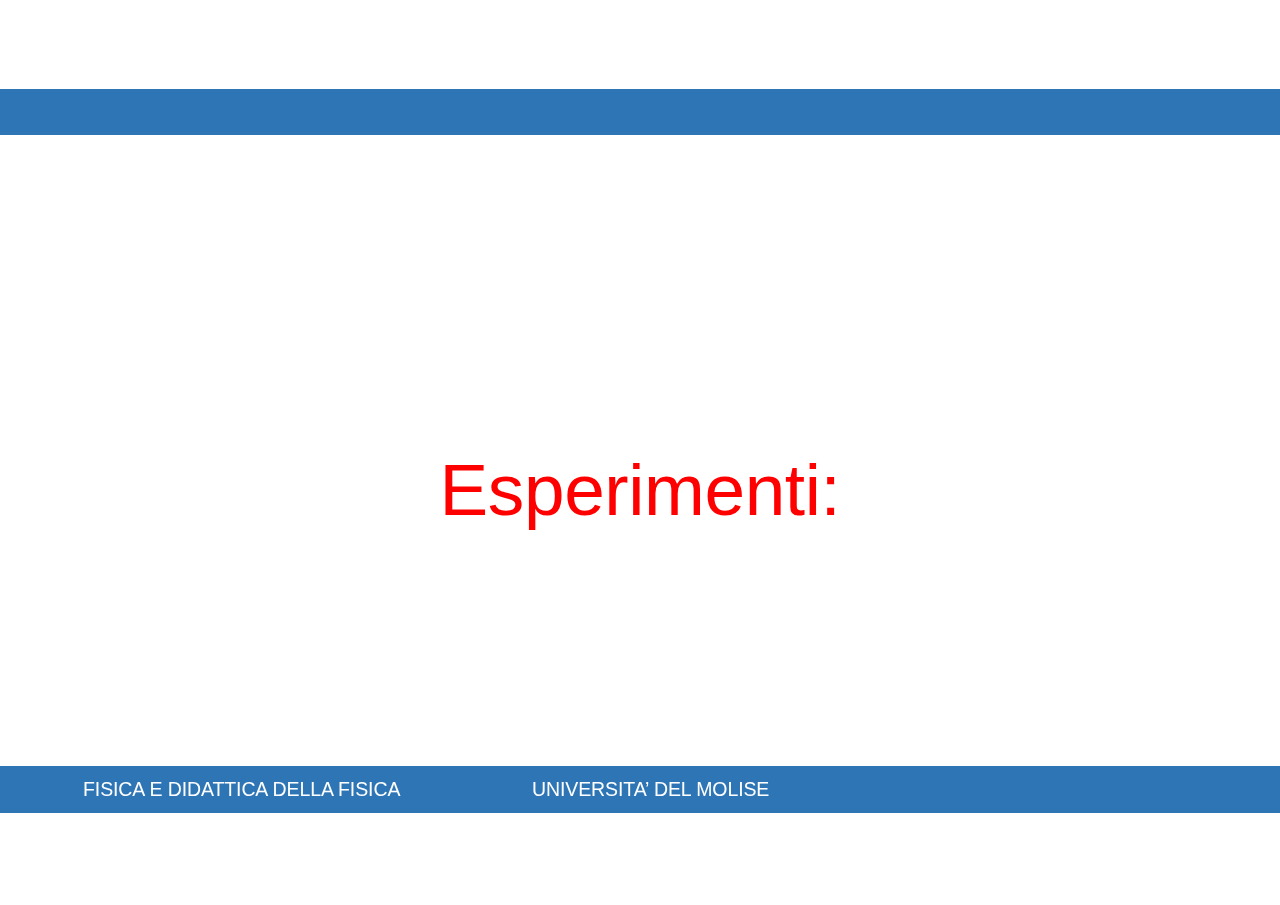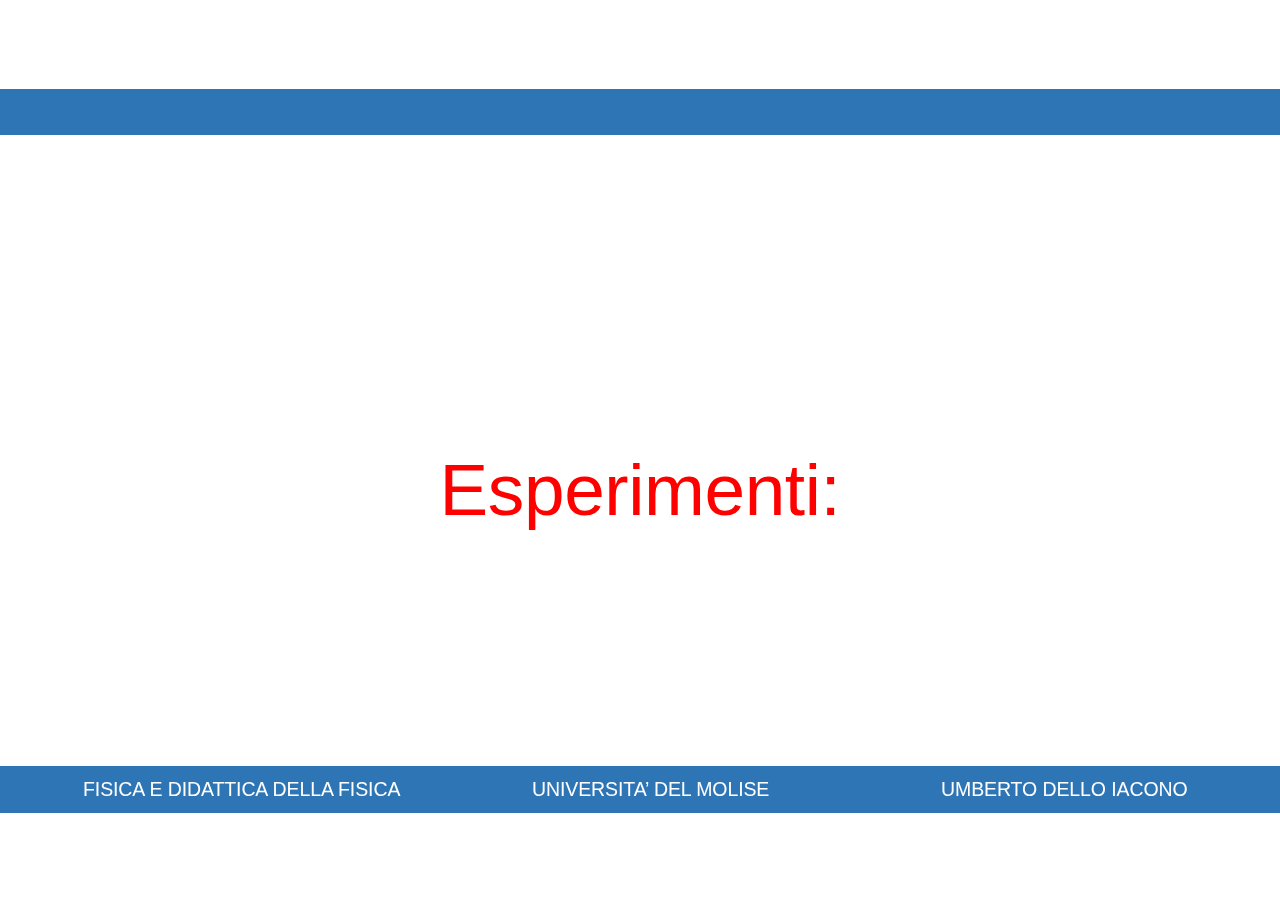--- a/index.html
+++ b/index.html
@@ -107,16 +107,15 @@
 
   <div id="content-area">
     <div id="main-title">
       <span class="title-line">Esperimenti:</span>
     </div>
   </div>
 
   <div id="footer-bar">
     <span class="footer-item" id="footer-course">FISICA E DIDATTICA DELLA FISICA</span>
     <span class="footer-item" id="footer-org">UNIVERSITA’ DEL MOLISE</span>
-    <span class="footer-item" id="footer-author">UMBERTO DELLO IACONO</span>
   </div>
 
 </div>
 
 </body></html>

